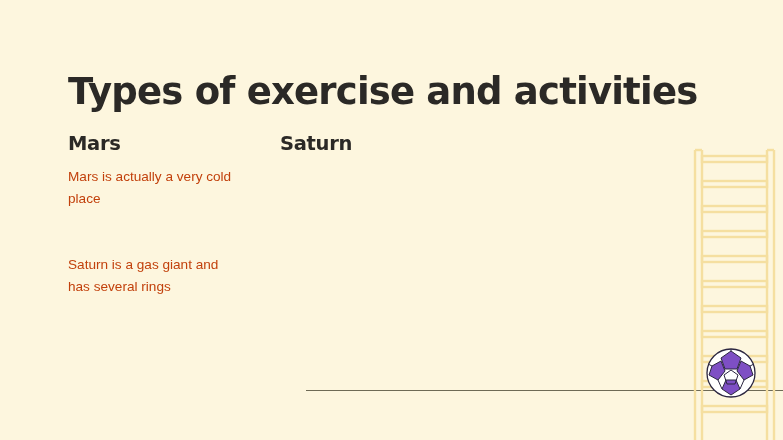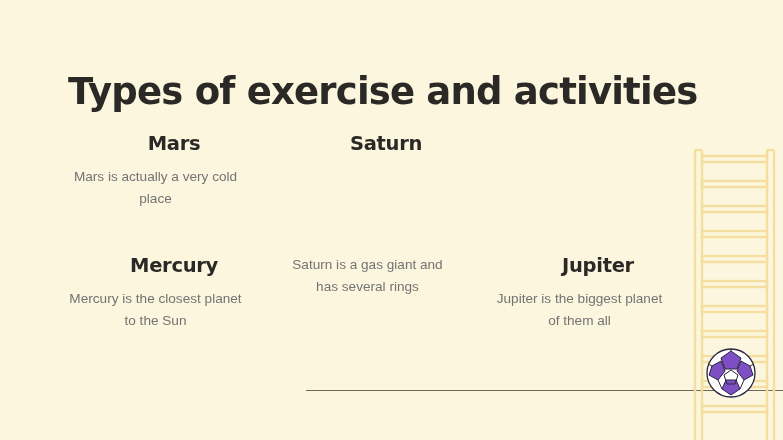--- a/index.html
+++ b/index.html
@@ -45,37 +45,36 @@
     width: 620px;
   }
   .grid-row {
     display: flex;
     flex-direction: row;
   }
   .grid-row.row-top { margin-bottom: 44px; }
   .item-cell {
     width: 212px;
     flex: 0 0 212px;
-    text-align: center;
   }
   .item-heading {
     font-family: "DejaVu Sans", sans-serif;
     font-size: 19.5px;
     font-weight: 700;
     line-height: 24px;
     letter-spacing: -0.3px;
     color: #2B2926;
     margin: 0 0 10px 0;
   }
   .item-body {
     font-family: "Liberation Sans", sans-serif;
     font-size: 13.6px;
     font-weight: 400;
     line-height: 22px;
-    color: #737373;
+    color: #c2410c;
     margin: 0;
     max-width: 175px;
   }
 
   
   #baseline-rule {
     position: absolute;
     left: 306px;
     top: 390px;
     width: 477px;
@@ -113,29 +112,21 @@
         <div class="item-heading">Mars</div>
         <div class="item-body">Mars is actually a very cold place</div>
       </div>
       <div class="item-cell">
         <div class="item-heading">Saturn</div>
       </div>
     </div>
 
     <div class="grid-row row-bottom">
       <div class="item-cell">
-        <div class="item-heading">Mercury</div>
-        <div class="item-body">Mercury is the closest planet to the Sun</div>
-      </div>
-      <div class="item-cell">
         <div class="item-body">Saturn is a gas giant and has several rings</div>
-      </div>
-      <div class="item-cell">
-        <div class="item-heading">Jupiter</div>
-        <div class="item-body">Jupiter is the biggest planet of them all</div>
       </div>
     </div>
 
   </div>
 
   <div id="baseline-rule"></div>
 
   <svg id="ladder" viewBox="0 0 93 292">
     <g fill="none" stroke="#F5DFA0" stroke-width="2.4">
 

